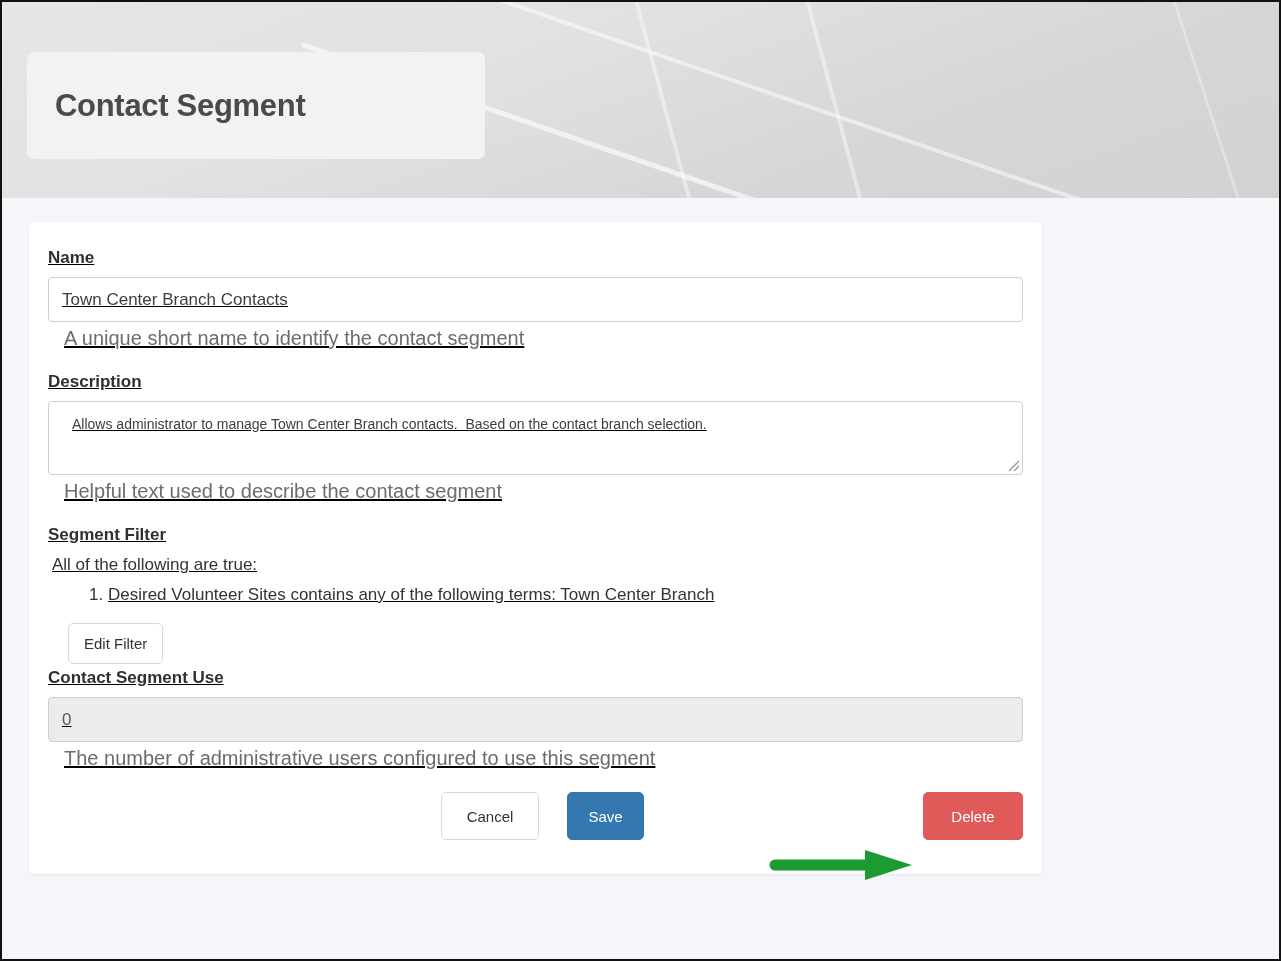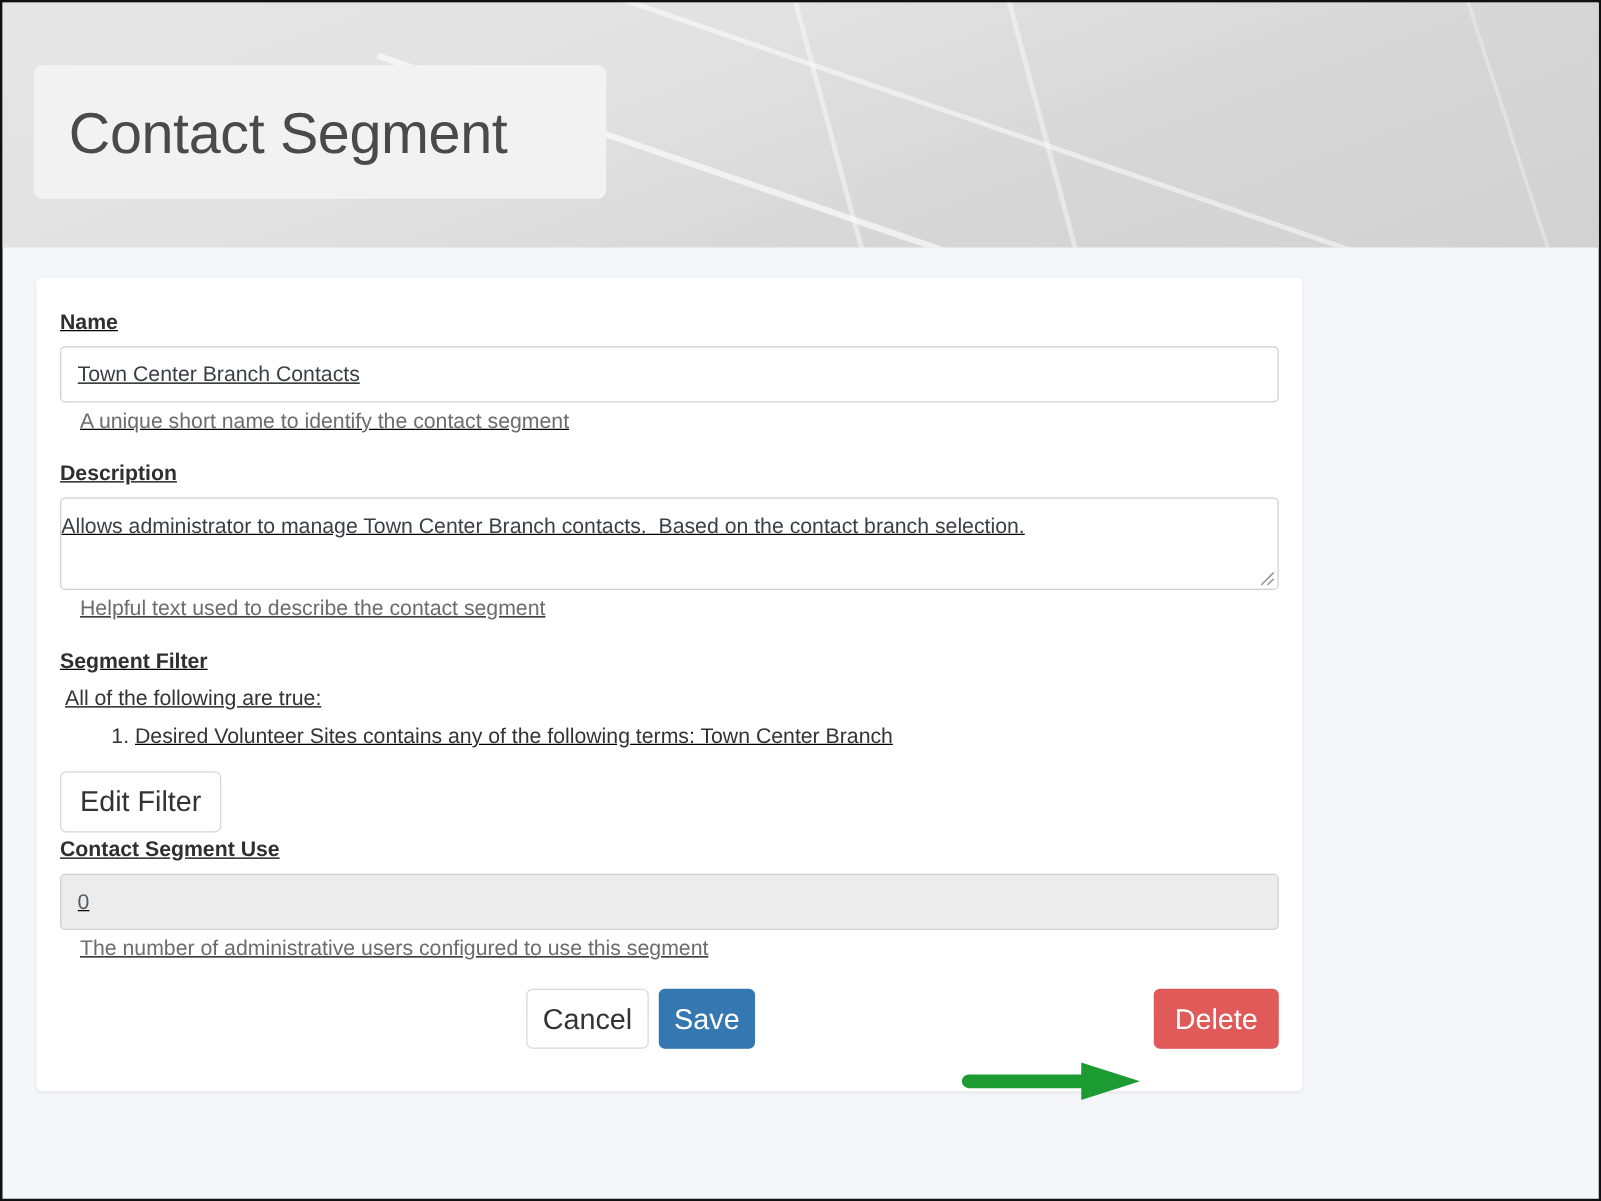--- a/index.html
+++ b/index.html
@@ -82,22 +82,22 @@
     width: 458px;
     height: 107px;
     background: #f2f2f2;
     border-radius: 7px;
     display: flex;
     align-items: center;
     box-sizing: border-box;
     padding-left: 28px;
   }
   .title-text {
-    font-size: 46px;
-    font-weight: normal;
+    font-size: 31px;
+    font-weight: bold;
     color: #4a4a4a;
     letter-spacing: -0.3px;
     line-height: 1;
   }
 
   
   .content {
     padding: 24px 0 0 0;
     text-decoration: underline;
   }
@@ -145,39 +145,39 @@
   }
   .text-area {
     display: block;
     box-sizing: border-box;
     width: 975px;
     height: 74px;
     border: 1px solid #cfcfcf;
     border-radius: 4px;
     background: #ffffff;
     font-family: "Liberation Sans", sans-serif;
-    font-size: 17px;
+    font-size: 14px;
     line-height: 28px;
     color: #3a3f45;
-    padding: 8px 0;
+    padding: 8px 23px;
     resize: none;
     outline: none;
     overflow: hidden;
   }
   .resize-grip {
     position: absolute;
     right: 3px;
     bottom: 3px;
     width: 13px;
     height: 13px;
     pointer-events: none;
   }
 
   .help-text {
-    font-size: 17px;
+    font-size: 20px;
     color: #6c6c6c;
     margin: 5px 0 22px 16px;
   }
   .help-text.last { margin-bottom: 16px; }
 
   .filter-heading {
     font-size: 17px;
     font-weight: bold;
     color: #2f2f2f;
     margin: 0 0 10px 0;
@@ -193,26 +193,27 @@
     list-style: decimal;
     font-size: 17px;
     color: #333333;
   }
   .filter-list li { line-height: 28px; }
 
   .btn {
     display: inline-block;
     box-sizing: border-box;
     font-family: "Liberation Sans", sans-serif;
-    font-size: 23px;
+    font-size: 15px;
     border-radius: 5px;
     cursor: pointer;
     text-align: center;
     line-height: 1;
     padding: 12px 17px;
+    margin-left: 20px;
   }
   .btn-default {
     background: #ffffff;
     border: 1px solid #d8d8d8;
     color: #333333;
   }
   .btn-primary {
     background: #3577b0;
     border: 1px solid #3577b0;
     color: #ffffff;

